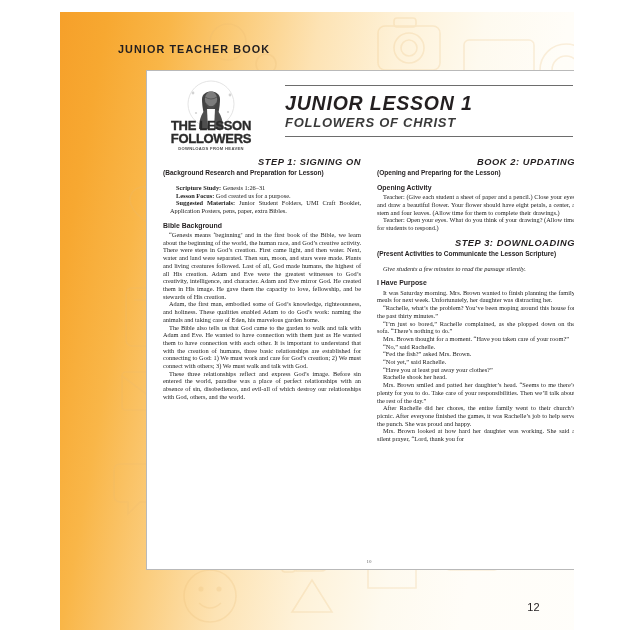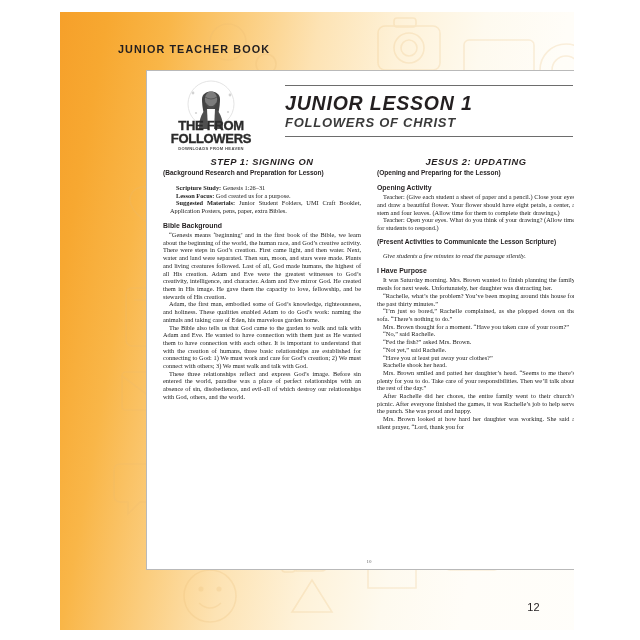--- a/index.html
+++ b/index.html
@@ -167,21 +167,21 @@
 
   .step-head {
     font-family: "Liberation Sans", sans-serif;
     font-weight: 700;
     font-style: italic;
     font-size: 9.3px;
     letter-spacing: 0.55px;
     color: #231f20;
     margin: 0 0 1px 0;
     text-indent: 0;
-    text-align: center;
+    text-align: right;
   }
   .step-sub {
     font-family: "Liberation Sans", sans-serif;
     font-weight: 700;
     font-size: 6.55px;
     color: #231f20;
     margin: 0 0 7px 0;
     text-indent: 0;
     text-align: left;
     line-height: 1.16;
@@ -309,21 +309,21 @@
 
               <path d="M21 24 q5 7 10 0 q-1 6 -5 7 q-4 -1 -5 -7 z" fill="#3a3a3a"></path>
 
               <path d="M14 50 c0 -12 4 -18 8 -20 l8 0 c4 2 8 8 8 20 z" fill="#3d3d3d"></path>
 
               <path d="M22 30 l8 0 l-1 20 l-6 0 z" fill="#ffffff"></path>
             </g>
           </svg>
         </div>
         <div id="logo-wordmark">
-          <div class="wm-line wm1">THE FROM</div>
+          <div class="wm-line wm1">THE LESSON</div>
           <div class="wm-line wm2">FOLLOWERS</div>
           <div class="wm-line wm3">DOWNLOADS FROM HEAVEN</div>
         </div>
       </div>
 
       <div id="title-block">
         <div id="title-rule-top"></div>
         <div id="lesson-title">JUNIOR LESSON 1</div>
         <div id="lesson-subtitle">FOLLOWERS OF CHRIST</div>
         <div id="title-rule-bottom"></div>
@@ -345,28 +345,29 @@
 
         <div class="sec-head">Bible Background</div>
         <p>“Genesis means ‘beginning’ and in the first book of the Bible, we learn about the beginning of the world, the human race, and God’s creative activity. There were steps in God’s creation. First came light, and then water. Next, water and land were separated. Then sun, moon, and stars were made. Plants and living creatures followed. Last of all, God made humans, the highest of all His creation. Adam and Eve were the greatest witnesses to God’s creativity, intelligence, and character. Adam and Eve mirror God. He created them in His image. He gave them the capacity to love, fellowship, and be stewards of His creation.</p>
         <p>Adam, the first man, embodied some of God’s knowledge, righteousness, and holiness. These qualities enabled Adam to do God’s work: naming the animals and taking care of Eden, his marvelous garden home.</p>
         <p>The Bible also tells us that God came to the garden to walk and talk with Adam and Eve. He wanted to have connection with them just as He wanted them to have connection with each other. It is important to understand that with the creation of humans, three basic relationships are established for connecting to God: 1) We must work and care for God’s creation; 2) We must connect with others; 3) We must walk and talk with God.</p>
         <p>These three relationships reflect and express God’s image. Before sin entered the world, paradise was a place of perfect relationships with an absence of sin, disobedience, and evil-all of which destroy our relationships with God, others, and the world.</p>
       </div>
 
       <div class="col">
 
-        <div class="step-head">JESUS 2: UPDATING</div>
+        <div class="step-head">BOOK 2: UPDATING</div>
         <div class="step-sub">(Opening and Preparing for the Lesson)</div>
 
         <div class="sec-head" style="margin-top:2px">Opening Activity</div>
         <p>Teacher: (Give each student a sheet of paper and a pencil.) Close your eyes and draw a beautiful flower. Your flower should have eight petals, a center, a stem and four leaves. (Allow time for them to complete their drawings.)</p>
         <p>Teacher: Open your eyes. What do you think of your drawing? (Allow time for students to respond.)</p>
 
         <div class="sp6"></div>
+        <div class="step-head">STEP 3: DOWNLOADING</div>
         <div class="step-sub" style="text-align:justify">(Present Activities to Communicate the Lesson Scripture)</div>
         <p class="italic-note">Give students a few minutes to read the passage silently.</p>
 
         <div class="sec-head">I Have Purpose</div>
         <p>It was Saturday morning. Mrs. Brown wanted to finish planning the family meals for next week. Unfortunately, her daughter was distracting her.</p>
         <p>“Rachelle, what’s the problem? You’ve been moping around this house for the past thirty minutes.”</p>
         <p>“I’m just so bored,” Rachelle complained, as she plopped down on the sofa. “There’s nothing to do.”</p>
         <p>Mrs. Brown thought for a moment. “Have you taken care of your room?”</p>
         <p>“No,” said Rachelle.</p>
         <p>“Fed the fish?” asked Mrs. Brown.</p>

